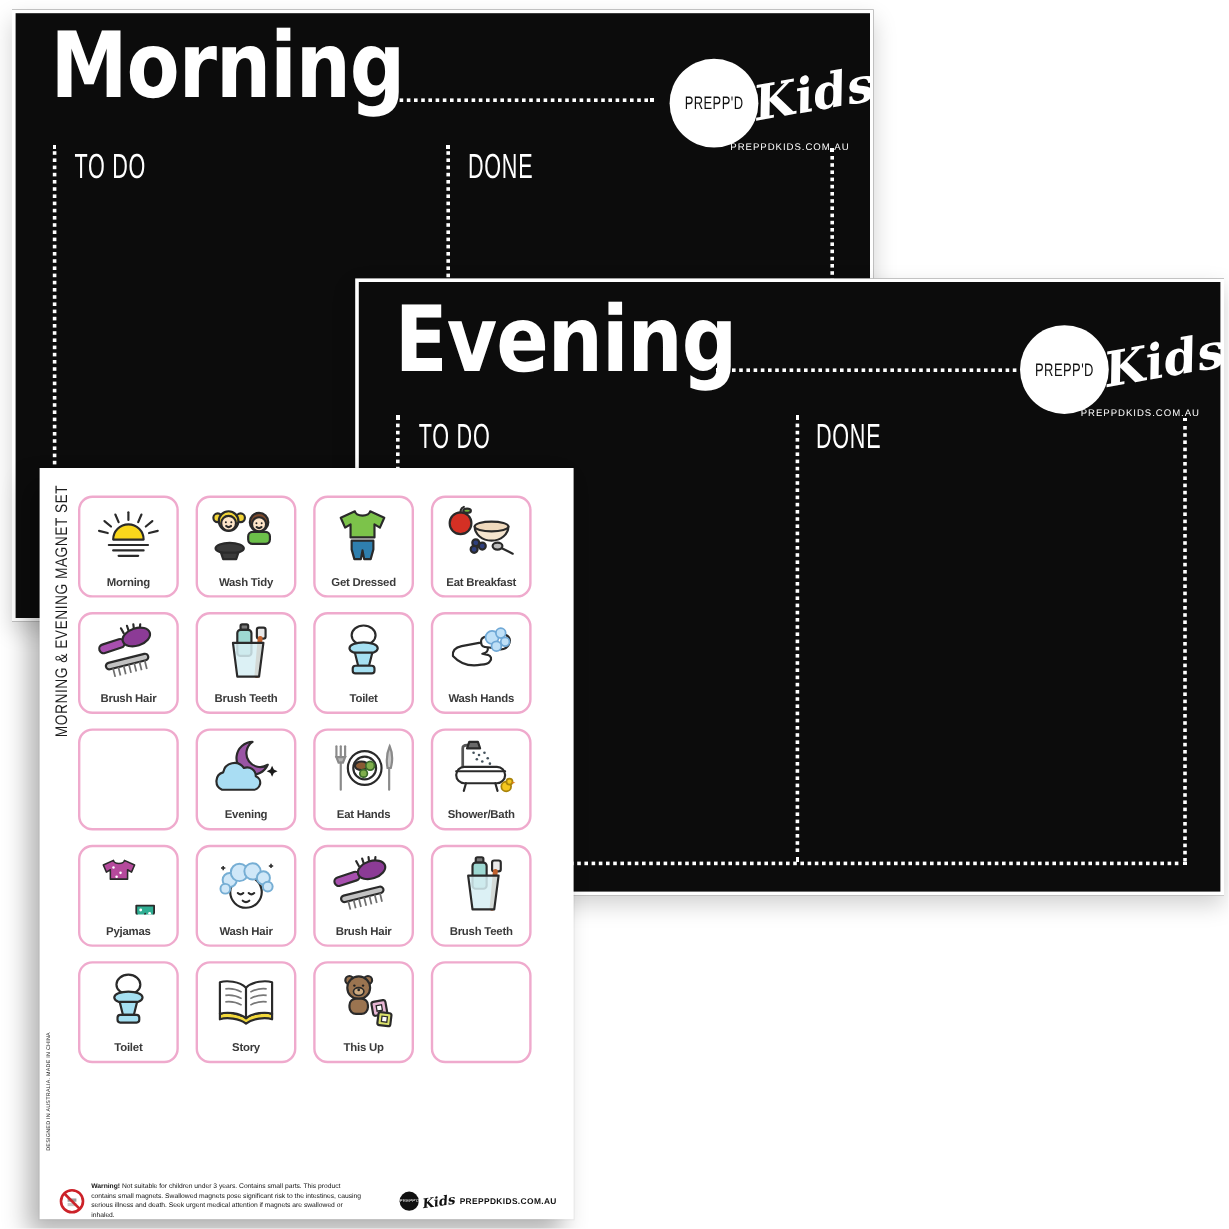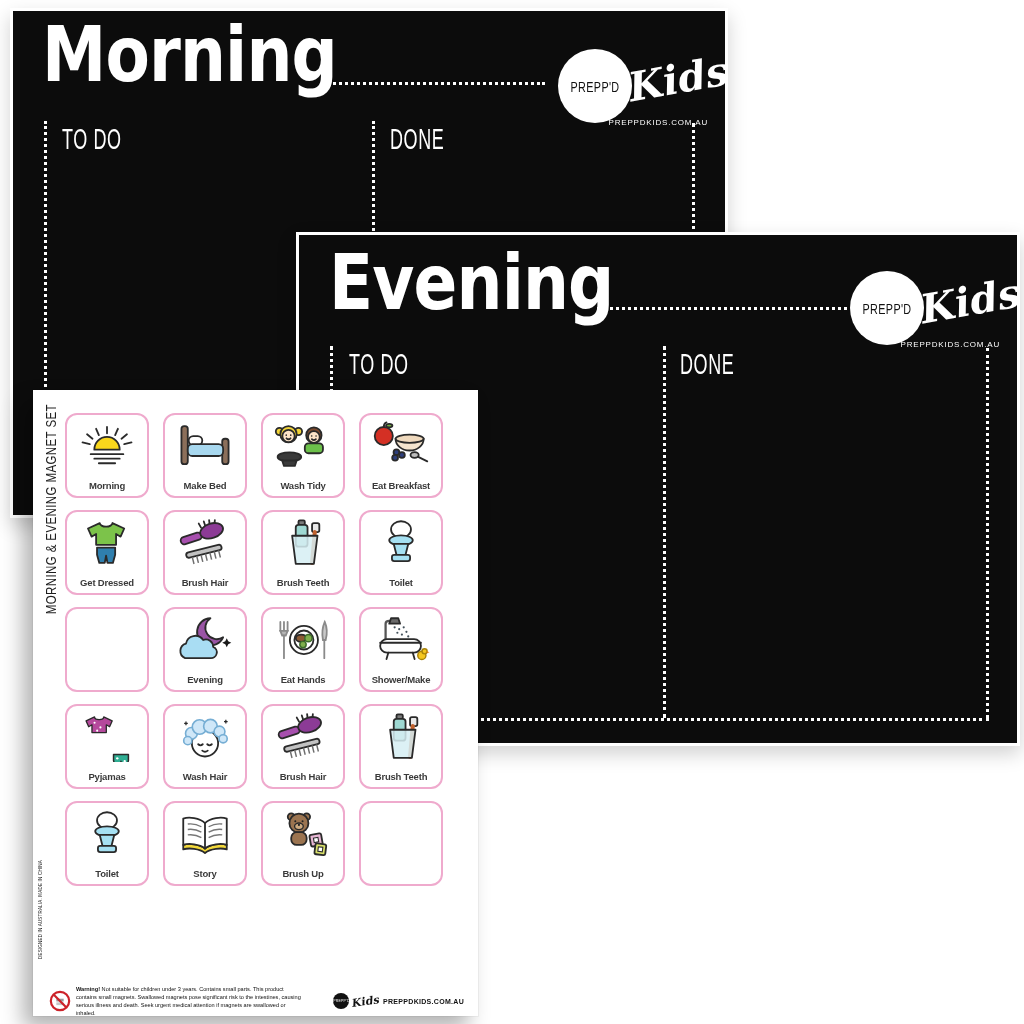--- a/index.html
+++ b/index.html
@@ -108,31 +108,20 @@
                 <line x1="18" y1="40" x2="46" y2="40"></line>
                 <line x1="23" y1="45" x2="41" y2="45"></line>
               </g>
             </svg>
           </span>
           <span class="clabel">Morning</span>
         </div>
         <div class="cell">
           <span class="cicon">
             <svg viewBox="0 0 64 52">
-<rect x="6" y="4" width="7" height="42" rx="3" fill="#8c6f5a" stroke="#2a2a2a" stroke-width="2" stroke-linecap="round" stroke-linejoin="round"></rect>
-<rect x="51" y="18" width="7" height="28" rx="3" fill="#8c6f5a" stroke="#2a2a2a" stroke-width="2" stroke-linecap="round" stroke-linejoin="round"></rect>
-<rect x="14" y="15" width="15" height="10" rx="5" fill="#fff" stroke="#2a2a2a" stroke-width="2" stroke-linecap="round" stroke-linejoin="round"></rect>
-<rect x="13" y="24" width="39" height="13" rx="5" fill="#a8d8ef" stroke="#2a2a2a" stroke-width="2" stroke-linecap="round" stroke-linejoin="round"></rect>
-            </svg>
-          </span>
-          <span class="clabel">Make Bed</span>
-        </div>
-        <div class="cell">
-          <span class="cicon">
-            <svg viewBox="0 0 64 52">
 <circle cx="6" cy="10" r="4" fill="#f2d437" stroke="#2a2a2a" stroke-width="2" stroke-linecap="round" stroke-linejoin="round"></circle>
               <circle cx="27" cy="10" r="4" fill="#f2d437" stroke="#2a2a2a" stroke-width="2" stroke-linecap="round" stroke-linejoin="round"></circle>
 <circle cx="16" cy="13" r="9" fill="#f2d437" stroke="#2a2a2a" stroke-width="2" stroke-linecap="round" stroke-linejoin="round"></circle>
 <circle cx="16" cy="15" r="6.8" fill="#fde4c8" stroke="#2a2a2a" stroke-width="2" stroke-linecap="round" stroke-linejoin="round"></circle>
 <circle cx="13.5" cy="14" r=".9" fill="#222"></circle>
               <circle cx="18.5" cy="14" r=".9" fill="#222"></circle>
 <path d="M13.8 17.5 q2.2 2 4.4 0" fill="none" stroke="#2a2a2a" stroke-width="2" stroke-linecap="round" stroke-linejoin="round"></path>
 <circle cx="44" cy="14" r="8.5" fill="#7c4a2d" stroke="#2a2a2a" stroke-width="2" stroke-linecap="round" stroke-linejoin="round"></circle>
 <circle cx="44" cy="16" r="6.5" fill="#fde4c8" stroke="#2a2a2a" stroke-width="2" stroke-linecap="round" stroke-linejoin="round"></circle>
 <circle cx="41.6" cy="15" r=".9" fill="#222"></circle>
@@ -141,46 +130,46 @@
 <rect x="34" y="23" width="20" height="11" rx="4" fill="#6cc04a" stroke="#2a2a2a" stroke-width="2" stroke-linecap="round" stroke-linejoin="round"></rect>
 <ellipse cx="17" cy="38" rx="13" ry="5" fill="#3a3a3a" stroke="#2a2a2a" stroke-width="2" stroke-linecap="round" stroke-linejoin="round"></ellipse>
 <path d="M9 42 h16 l-2 6 h-12 z" fill="#3a3a3a" stroke="#2a2a2a" stroke-width="2" stroke-linecap="round" stroke-linejoin="round"></path>
             </svg>
           </span>
           <span class="clabel">Wash Tidy</span>
         </div>
         <div class="cell">
           <span class="cicon">
             <svg viewBox="0 0 64 52">
+<path d="M24 4 L11 10 L15 19 L20 16 L20 28 L42 28 L42 16 L47 19 L51 10 L38 4 A7 4 0 0 1 24 4 Z" fill="#7cc34a" stroke="#2a2a2a" stroke-width="2" stroke-linecap="round" stroke-linejoin="round"></path>
+<path d="M21 31 h20 v8 l-2.5 9 h-6 l-1.5 -8 l-1.5 8 h-6 l-2.5 -9 z" fill="#2f7fae" stroke="#2a2a2a" stroke-width="2" stroke-linecap="round" stroke-linejoin="round"></path>
+            </svg>
+          </span>
+          <span class="clabel">Get Dressed</span>
+        </div>
+        <div class="cell">
+          <span class="cicon">
+            <svg viewBox="0 0 64 52">
 <circle cx="13" cy="15" r="10" fill="#d43024" stroke="#2a2a2a" stroke-width="2" stroke-linecap="round" stroke-linejoin="round"></circle>
 <path d="M13 5 q0 -4 3 -5" fill="none" stroke="#2a2a2a" stroke-width="2" stroke-linecap="round" stroke-linejoin="round"></path>
 <ellipse cx="19" cy="3.5" rx="3.5" ry="2" fill="#6fae3e" stroke="#2a2a2a" stroke-width="2" stroke-linecap="round" stroke-linejoin="round"></ellipse>
 <path d="M26 18 a15.5 13 0 0 0 31 0 z" fill="#f4e4ce" stroke="#2a2a2a" stroke-width="2" stroke-linecap="round" stroke-linejoin="round"></path>
 <ellipse cx="41.5" cy="18" rx="15.5" ry="4.5" fill="#efd9bd" stroke="#2a2a2a" stroke-width="2" stroke-linecap="round" stroke-linejoin="round"></ellipse>
 <ellipse cx="47" cy="36" rx="4.5" ry="3.2" fill="#bdbdbd" stroke="#2a2a2a" stroke-width="2" stroke-linecap="round" stroke-linejoin="round"></ellipse>
 <line x1="51" y1="38" x2="61" y2="43" stroke="#2a2a2a" stroke-width="2" stroke-linecap="round" stroke-linejoin="round"></line>
 <circle cx="27" cy="33" r="3.2" fill="#2e3f7d" stroke="#2a2a2a" stroke-width="2" stroke-linecap="round" stroke-linejoin="round"></circle>
               <circle cx="33" cy="36" r="3.2" fill="#2e3f7d" stroke="#2a2a2a" stroke-width="2" stroke-linecap="round" stroke-linejoin="round"></circle>
 <circle cx="25.5" cy="39" r="3.2" fill="#2e3f7d" stroke="#2a2a2a" stroke-width="2" stroke-linecap="round" stroke-linejoin="round"></circle>
             </svg>
           </span>
           <span class="clabel">Eat Breakfast</span>
         </div>
         <div class="cell">
           <span class="cicon">
             <svg viewBox="0 0 64 52">
-<path d="M24 4 L11 10 L15 19 L20 16 L20 28 L42 28 L42 16 L47 19 L51 10 L38 4 A7 4 0 0 1 24 4 Z" fill="#7cc34a" stroke="#2a2a2a" stroke-width="2" stroke-linecap="round" stroke-linejoin="round"></path>
-<path d="M21 31 h20 v8 l-2.5 9 h-6 l-1.5 -8 l-1.5 8 h-6 l-2.5 -9 z" fill="#2f7fae" stroke="#2a2a2a" stroke-width="2" stroke-linecap="round" stroke-linejoin="round"></path>
-            </svg>
-          </span>
-          <span class="clabel">Get Dressed</span>
-        </div>
-        <div class="cell">
-          <span class="cicon">
-            <svg viewBox="0 0 64 52">
 <g transform="rotate(-18 32 16)">
 <g stroke="#2a2a2a" stroke-width="2" stroke-linecap="round" stroke-linejoin="round">
                   <line x1="30" y1="8" x2="29" y2="3"></line>
                   <line x1="35" y1="7.5" x2="35" y2="2.5"></line>
                   <line x1="40" y1="8" x2="41" y2="3"></line>
                   <line x1="45" y1="9.5" x2="47" y2="5"></line>
                 </g>
 <rect x="4" y="12" width="24" height="8" rx="4" fill="#a74fae" stroke="#2a2a2a" stroke-width="2" stroke-linecap="round" stroke-linejoin="round"></rect>
 <ellipse cx="40" cy="15" rx="13" ry="8" fill="#8c3b96" stroke="#2a2a2a" stroke-width="2" stroke-linecap="round" stroke-linejoin="round"></ellipse>
               </g>
@@ -216,20 +205,35 @@
           <span class="cicon">
             <svg viewBox="0 0 64 52">
 <ellipse cx="32" cy="11" rx="11" ry="9" fill="#fff" stroke="#2a2a2a" stroke-width="2" stroke-linecap="round" stroke-linejoin="round"></ellipse>
 <ellipse cx="32" cy="23" rx="13" ry="5.5" fill="#a5e0f2" stroke="#2a2a2a" stroke-width="2" stroke-linecap="round" stroke-linejoin="round"></ellipse>
 <path d="M24 27 L27 39 L37 39 L40 27 Z" fill="#a5e0f2" stroke="#2a2a2a" stroke-width="2" stroke-linecap="round" stroke-linejoin="round"></path>
 <rect x="22" y="39" width="20" height="7" rx="2.5" fill="#a5e0f2" stroke="#2a2a2a" stroke-width="2" stroke-linecap="round" stroke-linejoin="round"></rect>
             </svg>
           </span>
           <span class="clabel">Toilet</span>
         </div>
+        <div class="cell">
+          <span class="cicon">
+            <svg viewBox="0 0 64 52">
+<path d="M6 30 q-1 -7 8 -9 l16 -3 q7 -1 8 4 q1 5 -5 6 l5 1 q5 2 2 6 q-2 3 -8 3 q-16 3 -26 -8 z" fill="#fff" stroke="#2a2a2a" stroke-width="2" stroke-linecap="round" stroke-linejoin="round"></path>
+<path d="M58 18 q2 -7 -7 -8 l-14 2 q-6 1 -5 6 q0 4 6 4 l12 2 q6 0 8 -6 z" fill="#fff" stroke="#2a2a2a" stroke-width="2" stroke-linecap="round" stroke-linejoin="round"></path>
+<g fill="#bfe0f7" stroke="#6fa8d6" stroke-width="1.6">
+<circle cx="42" cy="13" r="6"></circle>
+                <circle cx="50" cy="9" r="4.5"></circle>
+                <circle cx="54" cy="17" r="4"></circle>
+                <circle cx="46" cy="21" r="4.5"></circle>
+              </g>
+            </svg>
+          </span>
+          <span class="clabel">Wash Hands</span>
+        </div>
         <div class="cell"></div>
         <div class="cell">
           <span class="cicon">
             <svg viewBox="0 0 64 52">
 <path d="M38 2 a15 15 0 1 0 14 21 a11.5 11.5 0 1 1 -14 -21 z" fill="#9a55a5" stroke="#2a2a2a" stroke-width="2" stroke-linecap="round" stroke-linejoin="round"></path>
 <path d="M56 24 l1.6 3.4 3.4 1.6 -3.4 1.6 -1.6 3.4 -1.6 -3.4 -3.4 -1.6 3.4 -1.6 z" fill="#1a1a1a"></path>
 <path d="M10 46 a8.5 8.5 0 0 1 1 -16 a10.5 10.5 0 0 1 19 -4 a8 8 0 0 1 11 7.5 a6.5 6.5 0 0 1 -3 12.5 z" fill="#a9ddf3" stroke="#2a2a2a" stroke-width="2" stroke-linecap="round" stroke-linejoin="round"></path>
             </svg>
           </span>
           <span class="clabel">Evening</span>
@@ -273,21 +277,21 @@
               </g>
 <rect x="9" y="25" width="45" height="15" rx="7.5" fill="#fff" stroke="#2a2a2a" stroke-width="2" stroke-linecap="round" stroke-linejoin="round"></rect>
 <line x1="9" y1="29" x2="54" y2="29" stroke="#2a2a2a" stroke-width="2" stroke-linecap="round" stroke-linejoin="round"></line>
 <line x1="18" y1="40" x2="16" y2="47" stroke="#2a2a2a" stroke-width="2" stroke-linecap="round" stroke-linejoin="round"></line>
               <line x1="45" y1="40" x2="47" y2="47" stroke="#2a2a2a" stroke-width="2" stroke-linecap="round" stroke-linejoin="round"></line>
 <circle cx="55" cy="43" r="4.5" fill="#f5c61d" stroke="#a8830a" stroke-width="1.6"></circle>
 <circle cx="58" cy="38.5" r="2.8" fill="#f5c61d" stroke="#a8830a" stroke-width="1.6"></circle>
 <path d="M60.5 38.5 l3 1 -3 1 z" fill="#e07b1f"></path>
             </svg>
           </span>
-          <span class="clabel">Shower/Make</span>
+          <span class="clabel">Shower/Bath</span>
         </div>
         <div class="cell">
           <span class="cicon">
             <svg viewBox="0 0 64 52">
 <g transform="translate(1,1) scale(0.72)">
 <path d="M24 4 L11 10 L15 19 L20 16 L20 28 L42 28 L42 16 L47 19 L51 10 L38 4 A7 4 0 0 1 24 4 Z" fill="#b5499c" stroke="#2a2a2a" stroke-width="2" stroke-linecap="round" stroke-linejoin="round"></path>
 <g fill="#fff">
                   <circle cx="24" cy="13" r="1.6"></circle>
                   <circle cx="33" cy="20" r="1.6"></circle>
                   <circle cx="28" cy="25" r="1.6"></circle>
@@ -415,21 +419,21 @@
 <g transform="rotate(-10 47 33)">
                 <rect x="40" y="26" width="13" height="13" rx="2" fill="#e7b6d4" stroke="#2a2a2a" stroke-width="2" stroke-linecap="round" stroke-linejoin="round"></rect>
                 <rect x="44" y="30" width="5" height="5" fill="#fff" stroke="#2a2a2a" stroke-width="1.2"></rect>
               </g>
 <g transform="rotate(7 52 44)">
                 <rect x="45" y="37" width="12" height="12" rx="2" fill="#d9e06b" stroke="#2a2a2a" stroke-width="2" stroke-linecap="round" stroke-linejoin="round"></rect>
                 <rect x="48.5" y="40.5" width="5" height="5" fill="#fff" stroke="#2a2a2a" stroke-width="1.2"></rect>
               </g>
             </svg>
           </span>
-          <span class="clabel">Brush Up</span>
+          <span class="clabel">This Up</span>
         </div>
         <div class="cell"></div>
       </div>
     <div class="warning-row">
       <span class="warn-icon">
         <svg viewBox="0 0 24 24">
           <circle cx="12" cy="12" r="10" fill="#fff" stroke="#cc2229" stroke-width="2.4"></circle>
           <rect x="8" y="9.5" width="8" height="3" fill="#9a9a9a"></rect>
           <rect x="8" y="13.5" width="8" height="3" fill="#c7c7c7"></rect>
           <line x1="5" y1="5" x2="19" y2="19" stroke="#cc2229" stroke-width="2.4"></line>

